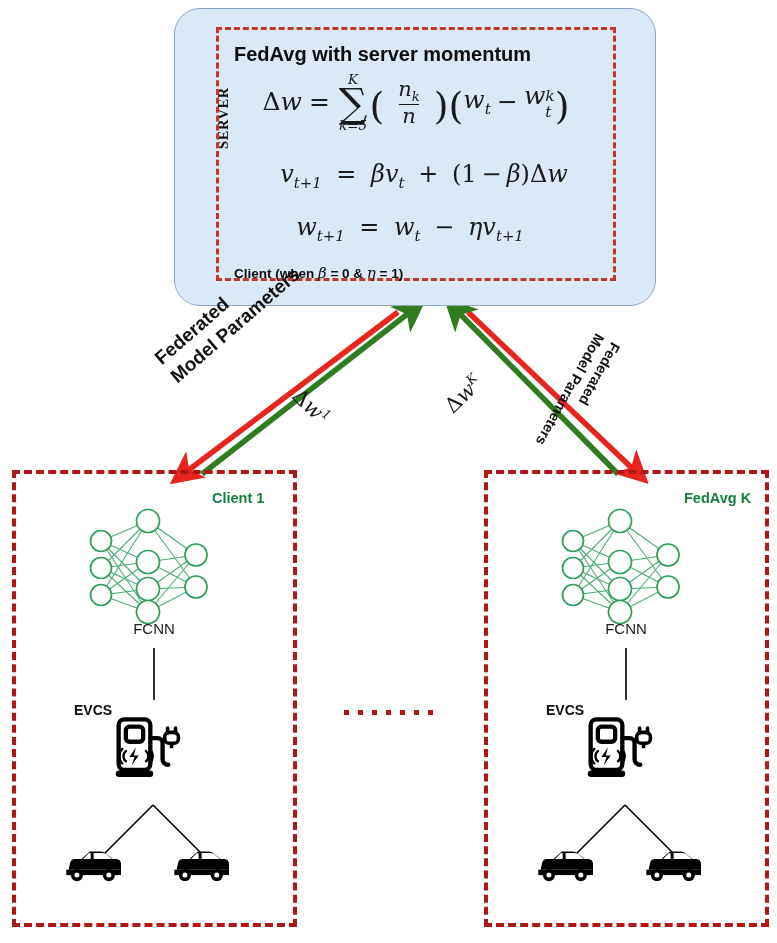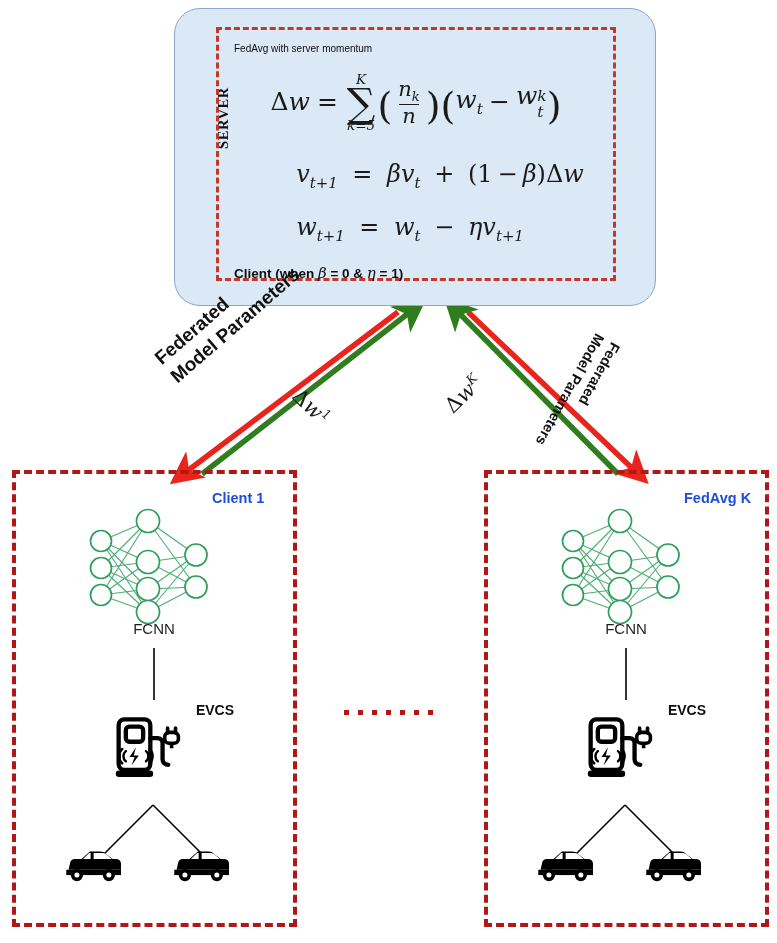--- a/index.html
+++ b/index.html
@@ -60,22 +60,22 @@
     width: 400px;
     height: 254px;
     border: 3.5px dashed #c0392b;
     box-sizing: border-box;
   }
 
   #server-title {
     position: absolute;
     left: 234px;
     top: 43px;
-    font-size: 10px;
-    font-weight: normal;
+    font-size: 20px;
+    font-weight: bold;
     color: #0d0d0d;
     white-space: nowrap;
     text-align: center;
   }
 
   #server-footnote {
     position: absolute;
     left: 234px;
     top: 264px;
     font-size: 13.5px;
@@ -114,21 +114,21 @@
     top: 1px;
   }
   #eq1 .sum-top { font-size: 13.5px; line-height: 1; margin-bottom: -2px; font-style: italic; }
   #eq1 .sum-glyph { font-size: 40px; line-height: 0.92; font-style: normal; }
   #eq1 .sum-bot { font-size: 13.5px; line-height: 1; margin-top: -2px; font-style: italic; }
   .frac {
     display: inline-flex;
     flex-direction: column;
     align-items: center;
     vertical-align: middle;
-    margin: 0 3px;
+    margin: 0 11px;
     position: relative;
     top: 1px;
   }
   .frac .num { font-size: 21px; line-height: 1.08; padding: 0 3px; }
   .frac .den { font-size: 21px; line-height: 1.12; padding: 0 3px; border-top: 1.4px solid #1a1a1a; }
   .paren { font-size: 38px; font-style: normal; line-height: 0; position: relative; top: 4px; font-family: "DejaVu Serif", serif; }
   sub { font-size: 0.62em; }
   sup { font-size: 0.62em; }
   .supsub {
     display: inline-flex;
@@ -139,21 +139,20 @@
     position: relative;
     top: -0.15em;
     text-align: left;
   }
 
   #eq2 {
     left: 216px;
     top: 160px;
     width: 416px;
     font-size: 24px;
-    padding-left: 16px;
   }
   #eq3 {
     left: 216px;
     top: 213px;
     width: 388px;
     font-size: 24px;
   }
 
   
   .client-box {
@@ -165,42 +164,42 @@
     box-sizing: border-box;
   }
   #client-1-box { left: 12px; }
   #client-k-box { left: 484px; }
 
   .client-label {
     position: absolute;
     top: 490px;
     font-size: 14.5px;
     font-weight: bold;
-    color: #1d4ed8;
+    color: #15803d;
     white-space: nowrap;
   }
   #client-1-label { left: 212px; }
   #client-k-label { left: 684px; }
 
   .fcnn-caption {
     position: absolute;
     top: 620px;
     width: 160px;
     text-align: center;
     font-size: 15px;
     color: #1f1f1f;
   }
   #fcnn-1-caption { left: 74px; }
   #fcnn-k-caption { left: 546px; }
 
   .evcs-caption {
     position: absolute;
     top: 702px;
     width: 160px;
-    text-align: right;
+    text-align: left;
     font-size: 14px;
     font-weight: bold;
     color: #0d0d0d;
   }
   #evcs-1-caption { left: 74px; }
   #evcs-k-caption { left: 546px; }
 
   
   #ellipsis-dots {
     position: absolute;

